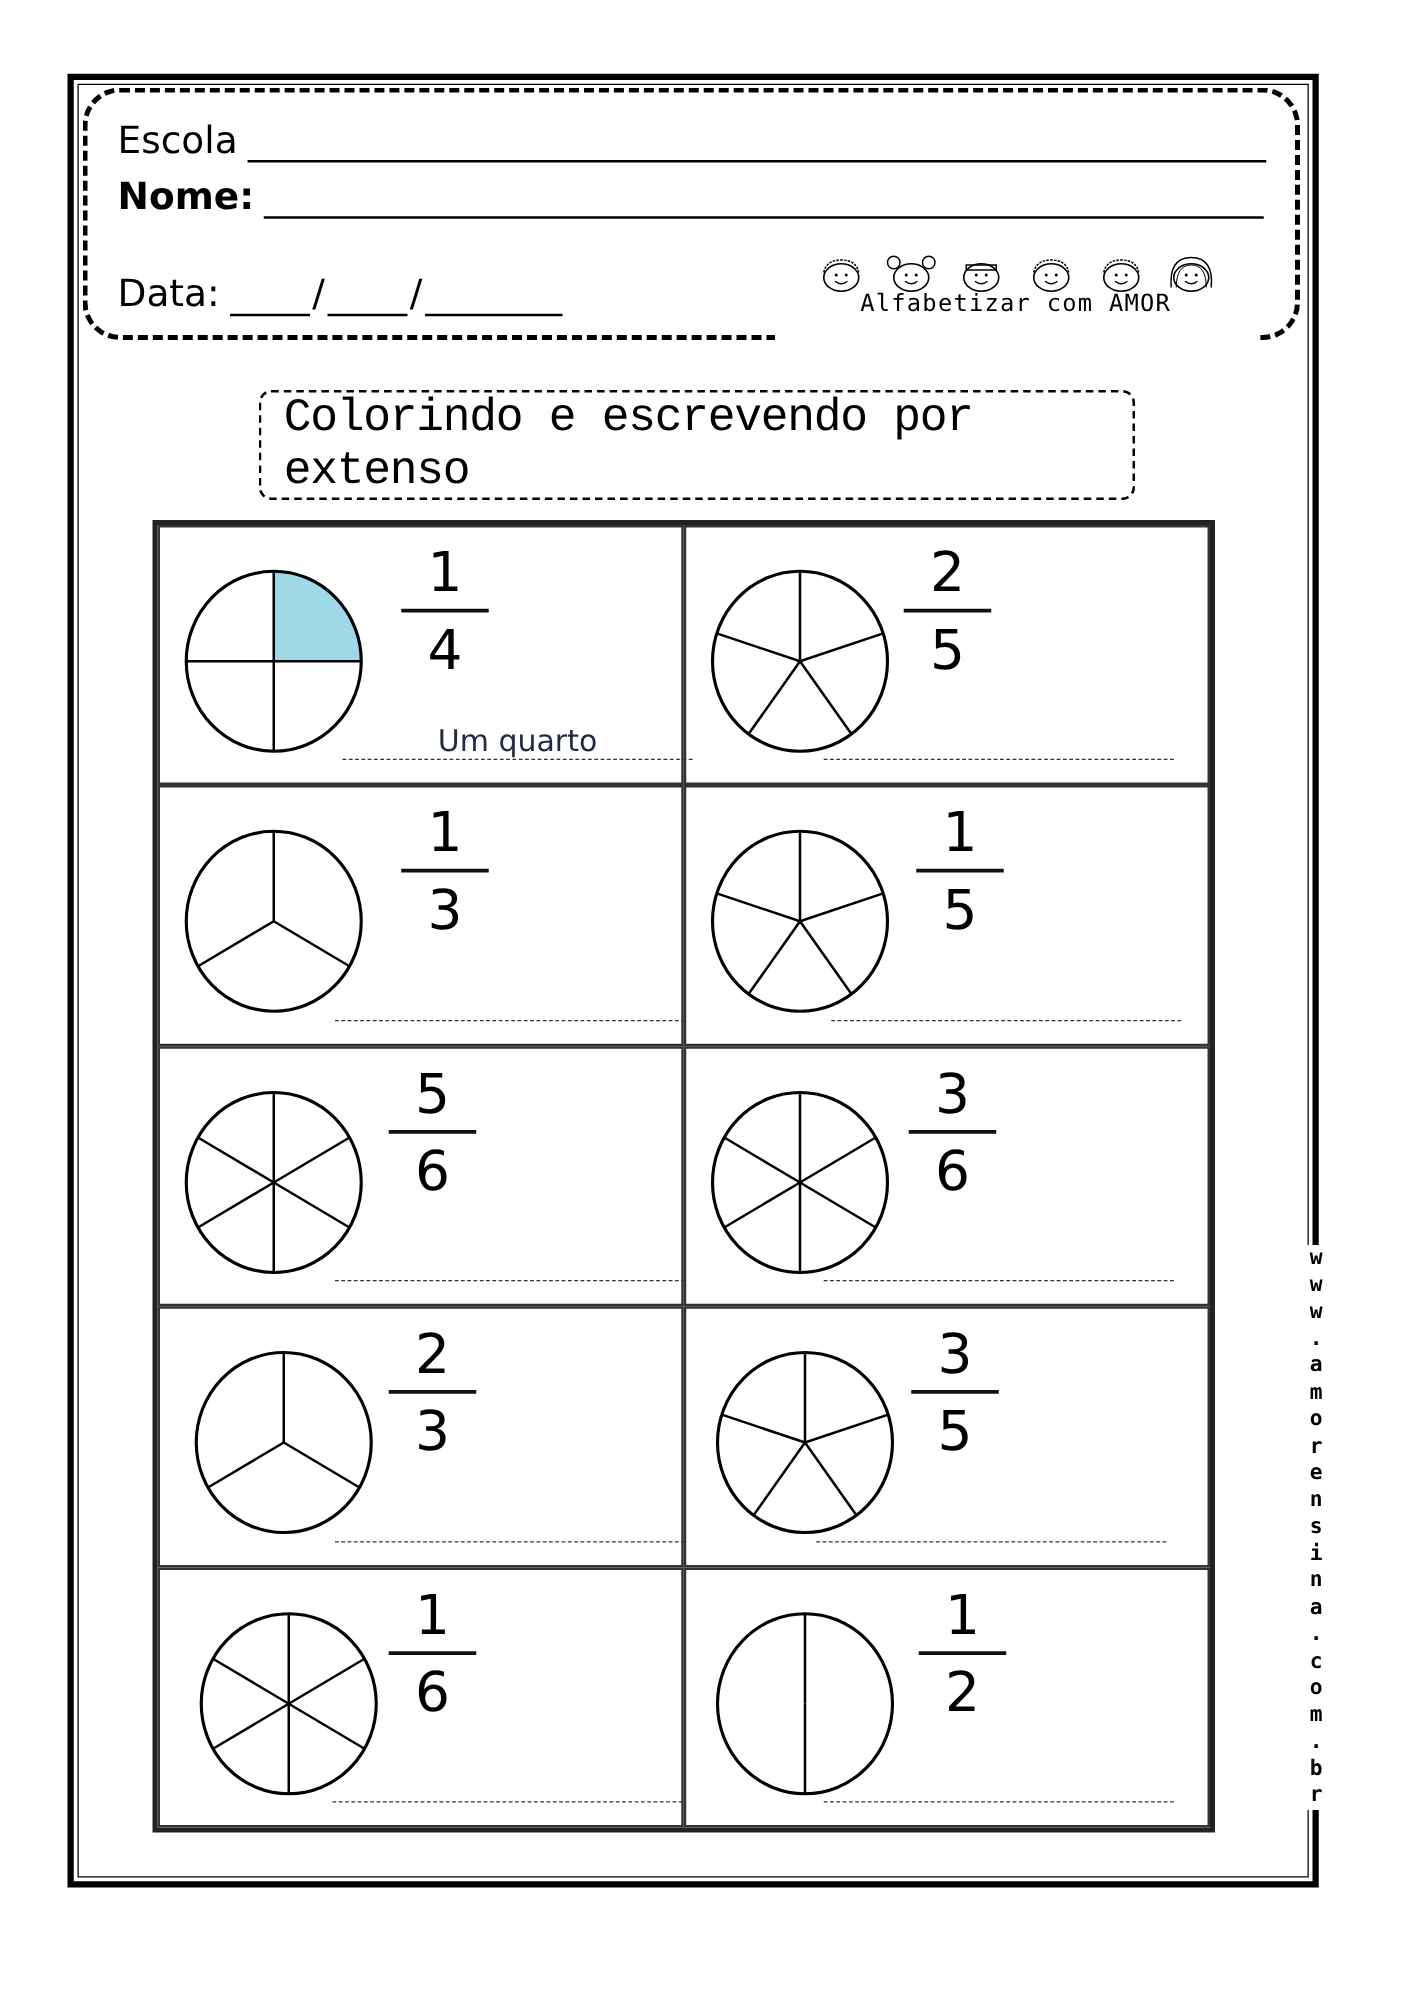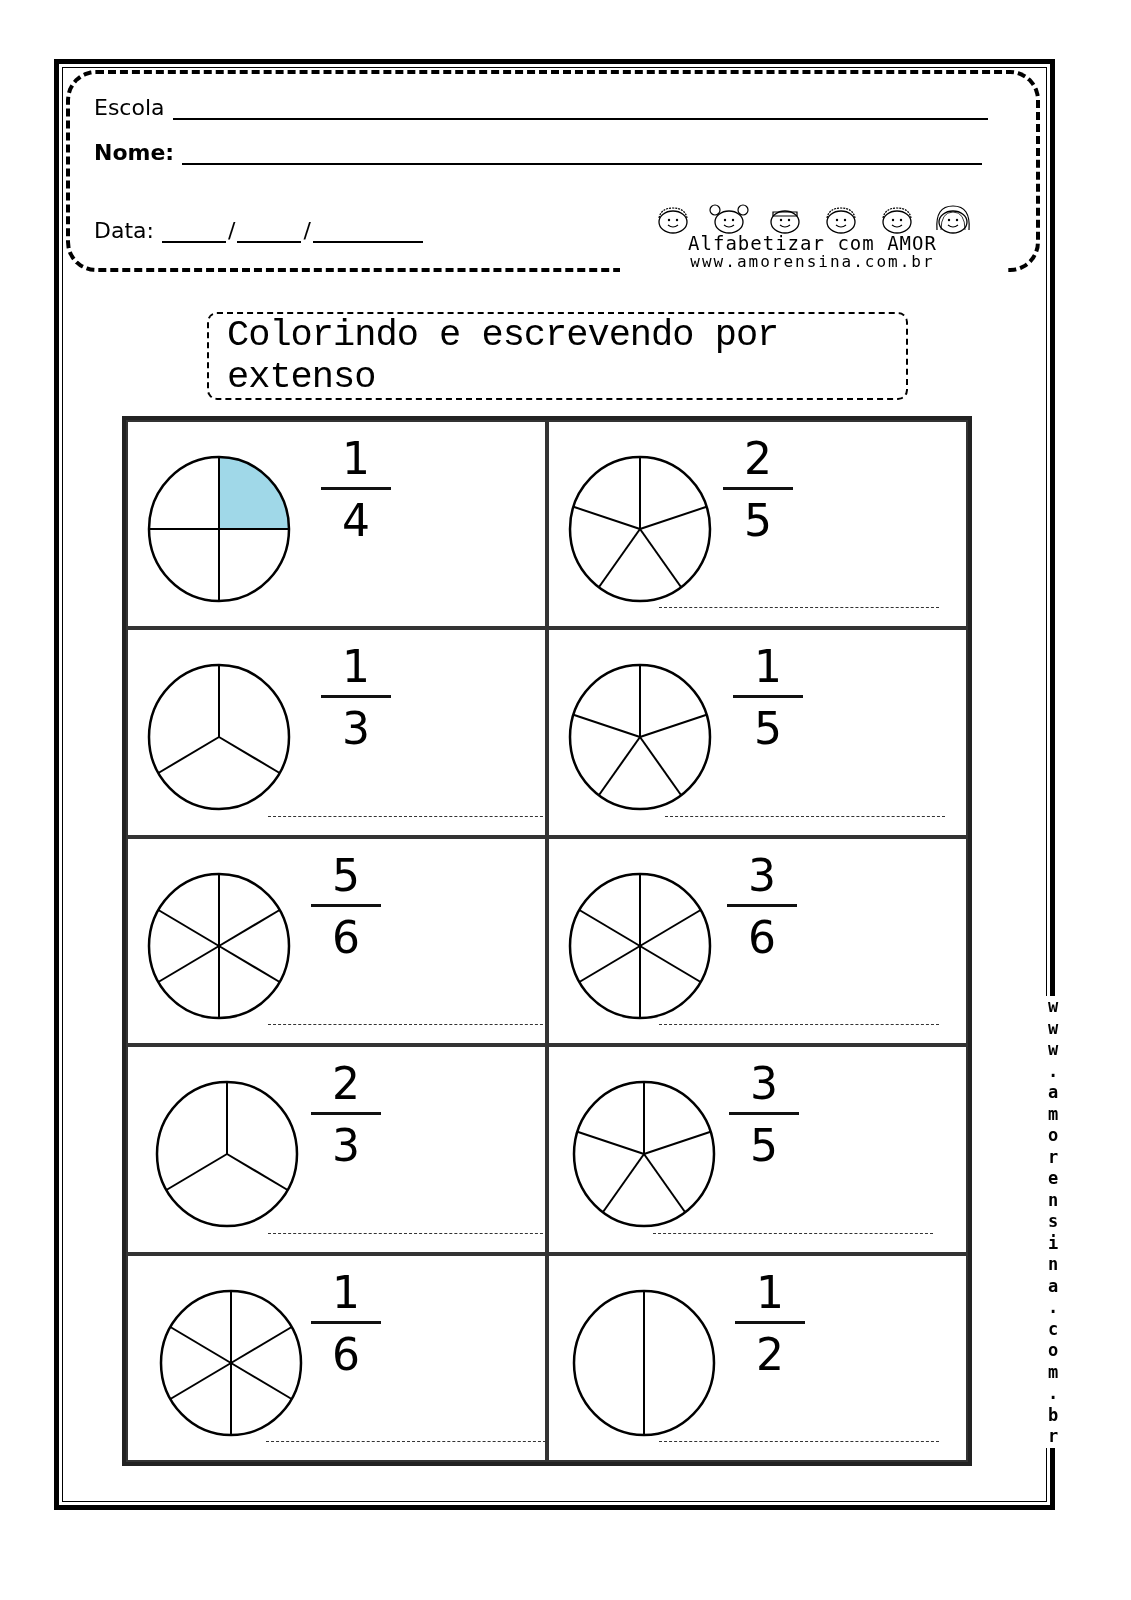--- a/index.html
+++ b/index.html
@@ -13,21 +13,21 @@
   }
   .page-border-inner {
     position:absolute; left:3px; top:3px; right:3px; bottom:3px;
     border:1px solid #000;
   }
   .header-box {
     position:absolute; left:66px; top:70px; width:974px; height:202px;
     border:4px dashed #000; border-radius:30px; box-sizing:border-box;
   }
   .hdr-row {
-    position:absolute; left:94px; font-family:"DejaVu Sans", sans-serif; font-size:22px;
+    position:absolute; left:94px; font-family:"DejaVu Sans", sans-serif; font-size:30px;
     display:flex; align-items:flex-end; white-space:nowrap;
   }
   .hdr-label { margin-right:8px; }
   .hdr-line { border-bottom:2px solid #000; height:22px; }
   .date-seg { border-bottom:2px solid #000; height:22px; display:inline-block; }
   .slash { margin:0 2px; }
   .logo {
     position:absolute; left:620px; top:204px; width:385px; height:72px; text-align:center;
     font-family:"DejaVu Sans Mono", monospace; background:#fff;
   }
@@ -132,21 +132,20 @@
       <span class="face"><svg width="52" height="30" viewBox="0 0 52 30">
           <path d="M10,26 Q8,2 26,2 Q44,2 42,26" fill="none" stroke="#000" stroke-width="1.2"></path>
           <path d="M14,26 Q14,8 26,8 Q38,8 38,26" fill="none" stroke="#000" stroke-width="0.8"></path>
           <ellipse cx="26" cy="18" rx="14" ry="11" fill="none" stroke="#000" stroke-width="1.3"></ellipse>
           <circle cx="22" cy="16" r="1.2"></circle>
           <circle cx="30" cy="16" r="1.2"></circle>
           <path d="M21,21 Q26,25 31,21" fill="none" stroke="#000" stroke-width="1.2"></path>
         </svg></span>
     </div>
   <div class="logo-title">Alfabetizar com AMOR</div>
-  <div class="logo-url">www.amorensina.com.br</div>
 </div>
 
 <div class="title-box">
   <span>Colorindo e escrevendo por extenso</span>
 </div>
 
 <div class="grid" id="grid">
     <div class="cell">
       <div class="pie" style="left: 18px;"><svg width="146" height="170" viewBox="0 0 146 170">
           <path d="M73,85 L73,13 A70,72 0 0 1 143,85 Z" fill="#a0d8e8" stroke="none"></path>
@@ -154,20 +153,21 @@
           <line x1="73" y1="85" x2="73" y2="13" stroke="#000" stroke-width="2"></line>
           <line x1="73" y1="85" x2="143" y2="85" stroke="#000" stroke-width="2"></line>
           <line x1="73" y1="85" x2="73" y2="157" stroke="#000" stroke-width="2"></line>
           <line x1="73" y1="85" x2="3" y2="85.00000000000001" stroke="#000" stroke-width="2"></line>
         </svg></div>
       <div class="frac" style="left: 191px;">
         <div>1</div>
         <div class="frac-line"></div>
         <div>4</div>
       </div>
+      <div class="answer-line" style="left: 146px;">Um quarto</div>
     </div>
     <div class="cell">
       <div class="pie" style="left: 18px;"><svg width="146" height="170" viewBox="0 0 146 170">
           <ellipse cx="73" cy="85" rx="70" ry="72" fill="none" stroke="#000" stroke-width="2.5"></ellipse>
           <line x1="73" y1="85" x2="73" y2="13" stroke="#000" stroke-width="2"></line>
           <line x1="73" y1="85" x2="139.57395614066075" y2="62.75077640500379" stroke="#000" stroke-width="2"></line>
           <line x1="73" y1="85" x2="114.14496766047313" y2="143.2492235949962" stroke="#000" stroke-width="2"></line>
           <line x1="73" y1="85" x2="31.855032339526886" y2="143.2492235949962" stroke="#000" stroke-width="2"></line>
           <line x1="73" y1="85" x2="6.426043859339259" y2="62.75077640500376" stroke="#000" stroke-width="2"></line>
         </svg></div>

